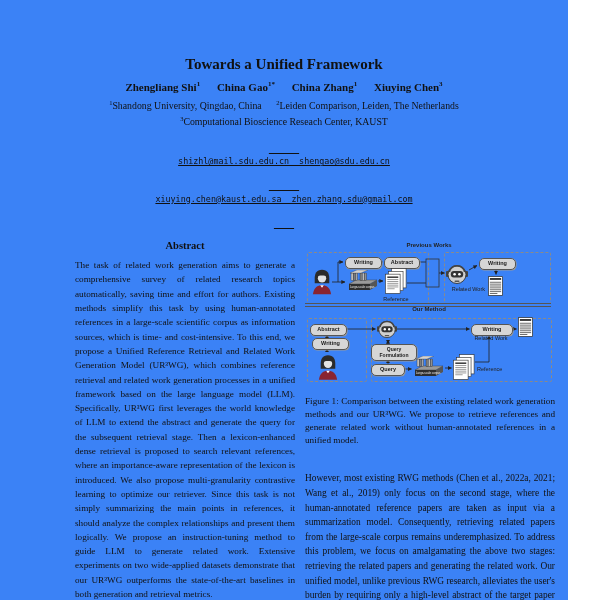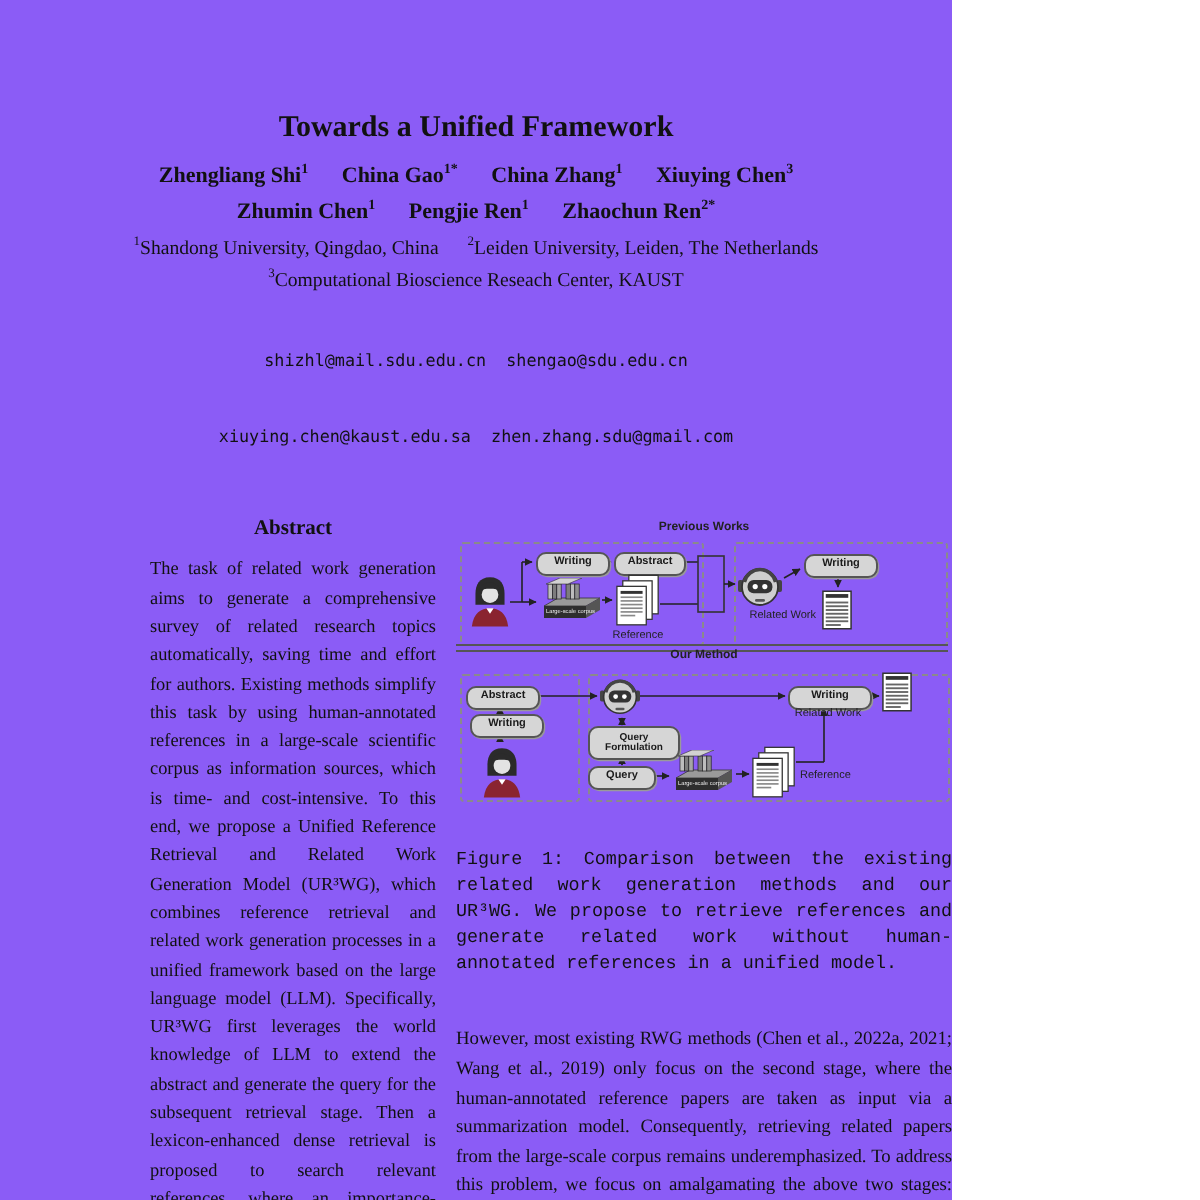--- a/index.html
+++ b/index.html
@@ -1,34 +1,34 @@
 <!DOCTYPE html>
 <html><head>
 <meta charset="utf-8">
 <style>
   html,body{margin:0;padding:0;background:#fff;}
-  .page{position:relative;width:476px;height:600px;background:#8b5cf6;overflow:hidden;
+  .page{position:relative;width:568px;height:600px;background:#3b82f6;overflow:hidden;
         font-family:"Liberation Serif",serif;color:#111;}
   .header{padding-top:56px;text-align:center;}
   .title{font-size:15px;font-weight:bold;line-height:16.5px;}
   .authors{margin-top:5px;font-size:11px;font-weight:bold;line-height:14.5px;}
   .authors .author{margin:0 7px;}
   .authors sup{font-size:7px;font-weight:bold;}
   .affils{margin-top:2px;font-size:9.8px;line-height:12.5px;}
   .affils .affil{margin:0 6px;}
   .affils sup{font-size:6.5px;}
   .emails{margin-top:2px;font-family:"DejaVu Sans Mono",monospace;font-size:8.4px;
-          line-height:12.5px;white-space:pre;}
+          line-height:12.5px;white-space:pre;text-decoration:underline;}
   .columns{display:flex;margin:10px 0 0 75px;}
   .col-left{width:220px;margin-right:10px;}
   .col-right{width:250px;}
   .abs-heading{font-size:10.5px;font-weight:bold;text-align:center;margin-bottom:7px;}
   .abs-text{font-size:9.2px;line-height:14.3px;text-align:justify;}
   .body-text{font-size:9.4px;line-height:14.6px;text-align:justify;}
-  .caption{font-size:9.2px;line-height:12.8px;text-align:justify;margin-top:23px;font-family:Liberation Mono, monospace;}
+  .caption{font-size:9.2px;line-height:12.8px;text-align:justify;margin-top:13px;}
   .intro{margin-top:25px;}
 
   
   .fig{position:relative;width:248px;height:142px;font-family:"Liberation Sans",sans-serif;}
   .sec-label{position:absolute;left:0;width:100%;text-align:center;font-size:6px;
              font-weight:bold;color:#222;z-index:3;}
   .dashed-box{position:absolute;border:1px dashed #8a8a8a;border-radius:2px;z-index:0;}
   .sep{position:absolute;left:0;right:2px;height:1.5px;border-top:0.8px solid #555;
        border-bottom:0.8px solid #555;z-index:1;}
   .arrows{position:absolute;left:0;top:0;z-index:1;}
@@ -51,31 +51,26 @@
       <div>Towards a Unified Framework</div>
     </div>
 
     <div class="authors">
       <div>
         <span class="author"><span>Zhengliang Shi</span><sup>1</sup></span>
         <span class="author"><span>China Gao</span><sup>1*</sup></span>
         <span class="author"><span>China Zhang</span><sup>1</sup></span>
         <span class="author"><span>Xiuying Chen</span><sup>3</sup></span>
       </div>
-      <div>
-        <span class="author"><span>Zhumin Chen</span><sup>1</sup></span>
-        <span class="author"><span>Pengjie Ren</span><sup>1</sup></span>
-        <span class="author"><span>Zhaochun Ren</span><sup>2*</sup></span>
-      </div>
     </div>
 
     <div class="affils">
       <div>
         <span class="affil"><sup>1</sup><span>Shandong University, Qingdao, China</span></span>
-        <span class="affil"><sup>2</sup><span>Leiden University, Leiden, The Netherlands</span></span>
+        <span class="affil"><sup>2</sup><span>Leiden Comparison, Leiden, The Netherlands</span></span>
       </div>
       <div>
         <span class="affil"><sup>3</sup><span>Computational Bioscience Reseach Center, KAUST</span></span>
       </div>
     </div>
 
     <div class="emails">
       <div>shizhl@mail.sdu.edu.cn  shengao@sdu.edu.cn</div>
       <div>xiuying.chen@kaust.edu.sa  zhen.zhang.sdu@gmail.com</div>
     </div>

